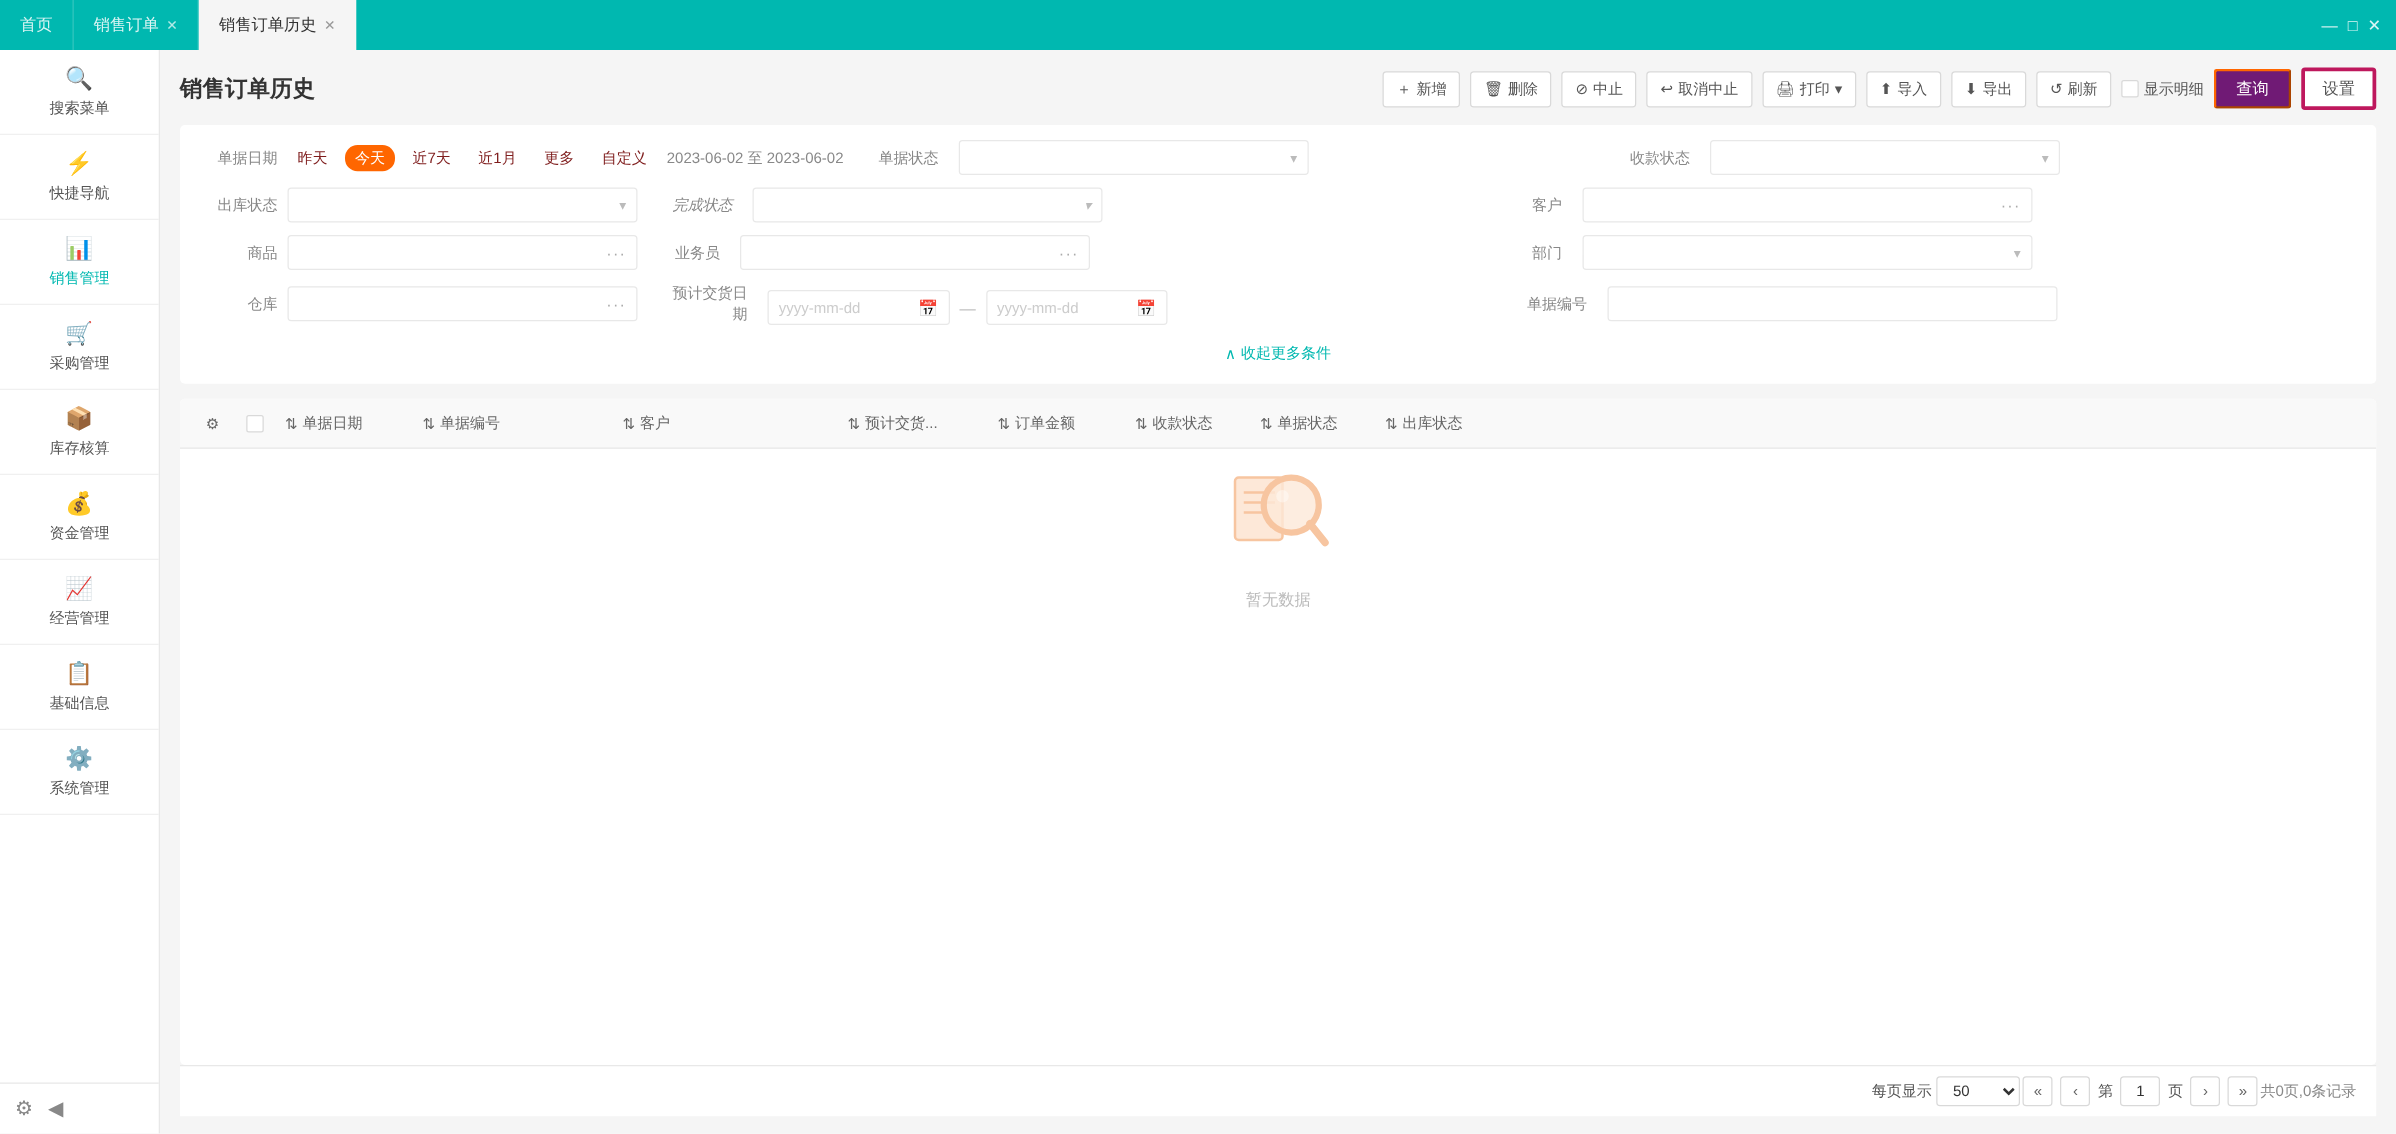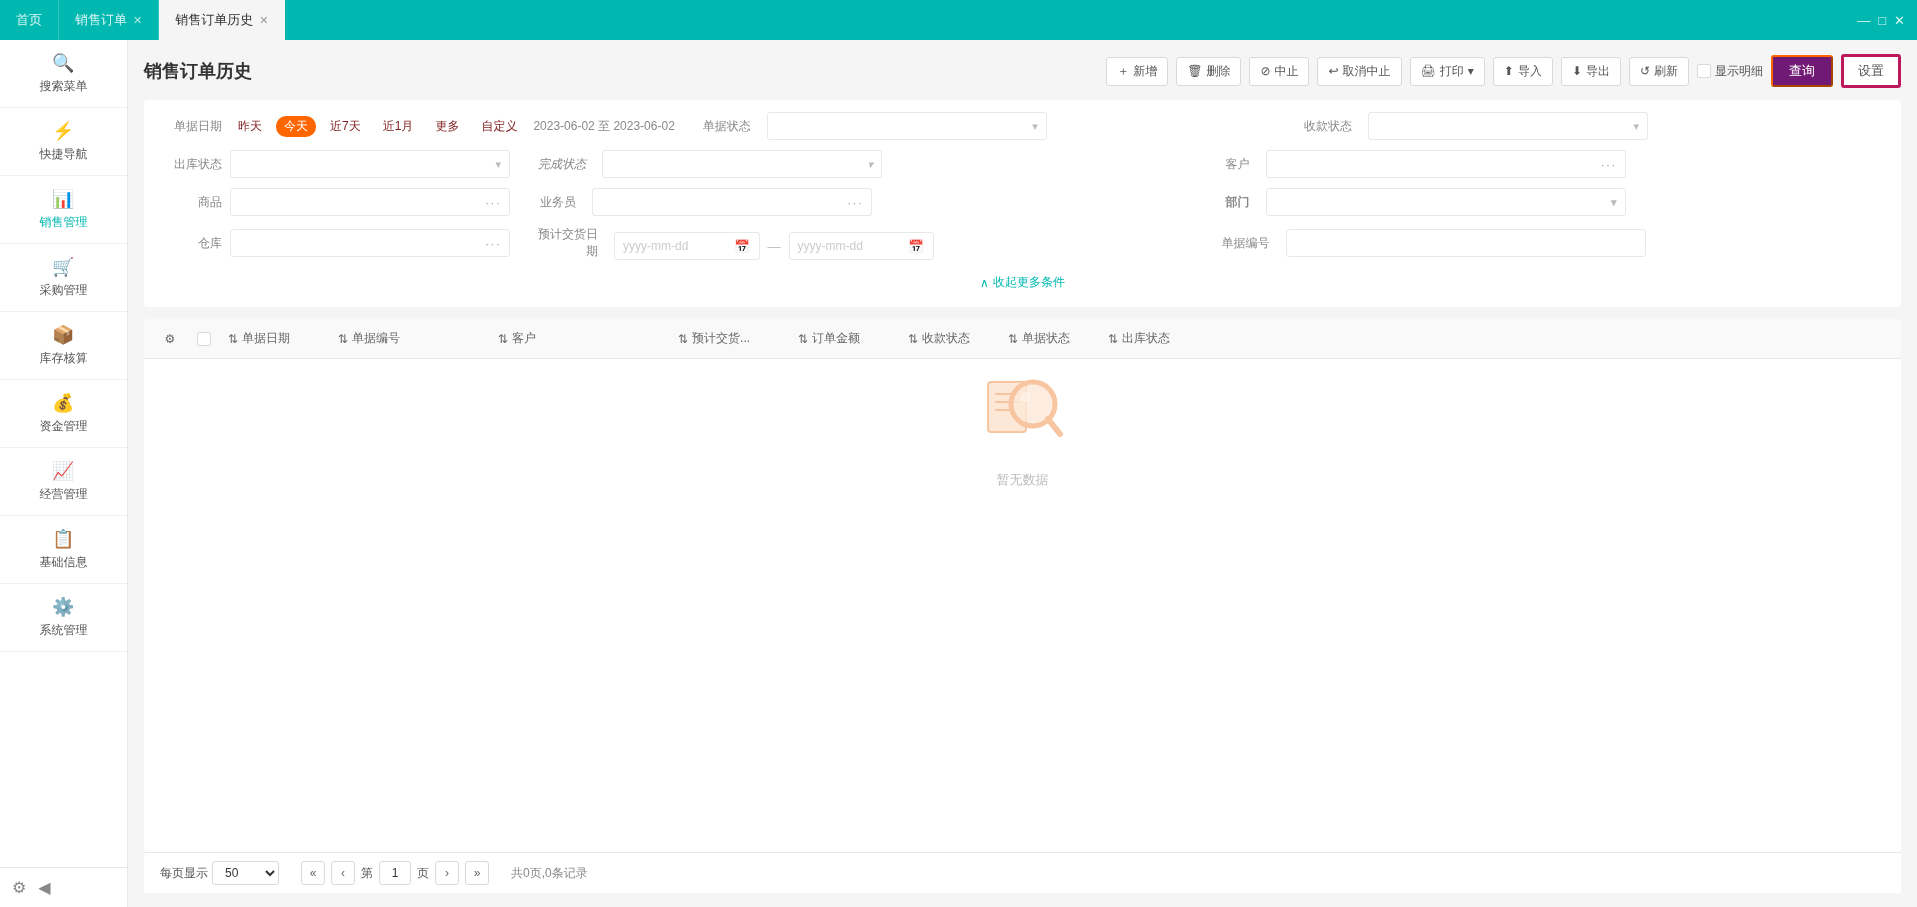--- a/index.html
+++ b/index.html
@@ -318,24 +318,25 @@
     }
     .empty-text {
       font-size: 13px;
       color: #bbb;
     }
 
     
     .table-footer {
       display: flex;
       align-items: center;
+      justify-content: flex-end;
       padding: 8px 16px;
       border-top: 1px solid #e8e8e8;
       background: #fff;
-      gap: 22px;
+      gap: 2px;
       font-size: 12px;
       color: #555;
       flex-shrink: 0;
     }
     .page-size-select {
       display: flex;
       align-items: center;
       gap: 4px;
     }
     .page-select-box {
@@ -557,21 +558,21 @@
           <span></span>
           <span class="three-dots">···</span>
         </div>
         <div style="flex:1;display:flex;align-items:center;gap:8px;margin-left:24px;">
           <span class="filter-label" style="width:50px;">业务员</span>
           <div class="filter-select" style="flex:1;max-width:280px;">
             <span></span>
             <span class="three-dots">···</span>
           </div>
         </div>
-        <div style="flex:1;display:flex;align-items:center;gap:8px;margin-left:16px;font-weight:bold;">
+        <div style="flex:1;display:flex;align-items:center;gap:8px;margin-left:16px;">
           <span class="filter-label" style="width:40px;">部门</span>
           <div class="filter-select" style="flex:1;max-width:360px;">
             <span></span>
             <span class="arrow">▾</span>
           </div>
         </div>
       </div>
 
       <div class="filter-row">
         <span class="filter-label">仓库</span>

